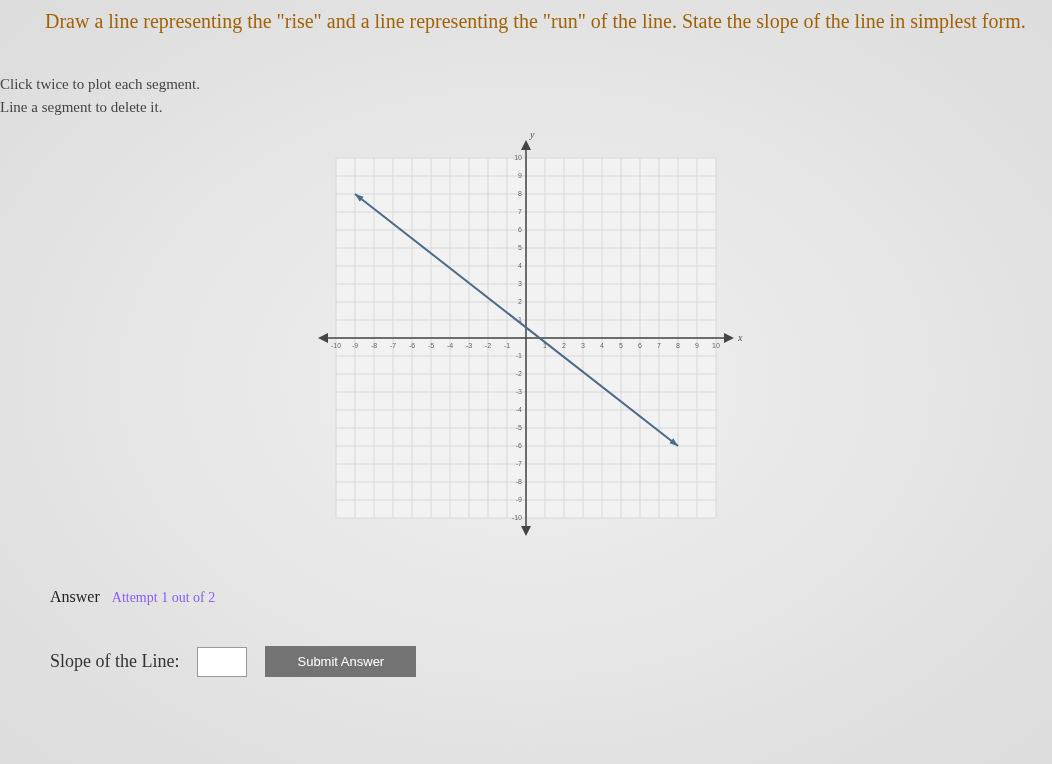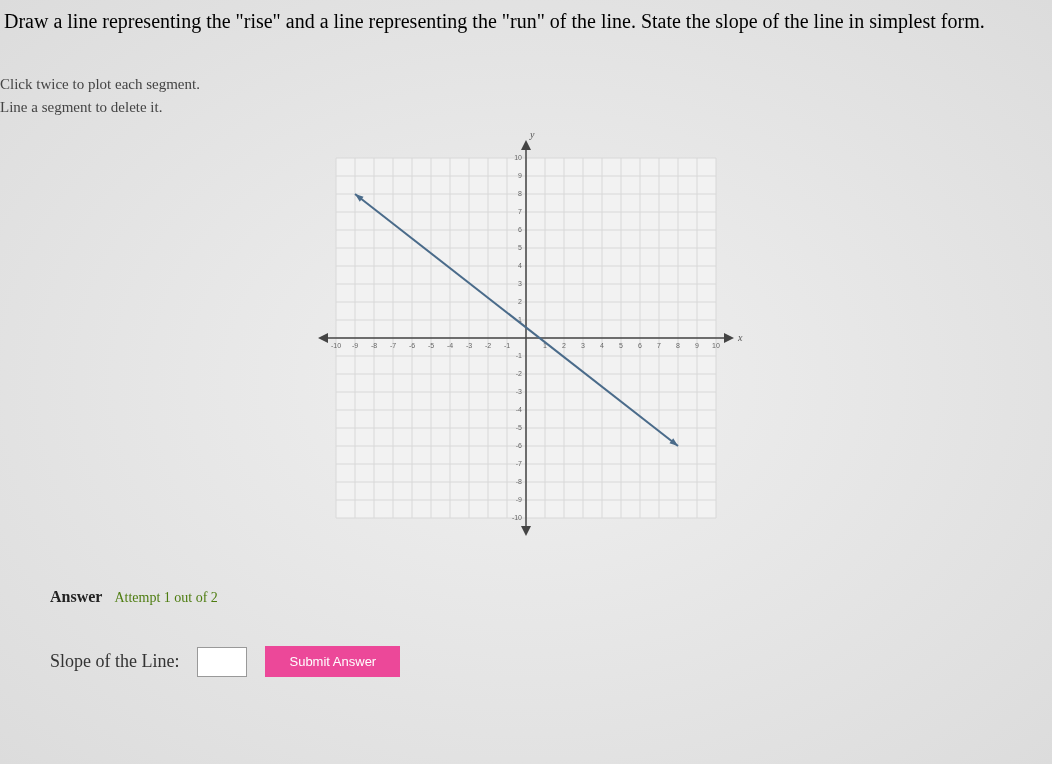--- a/index.html
+++ b/index.html
@@ -7,23 +7,24 @@
     font-family: Georgia, 'Times New Roman', serif;
     background: #e8e8e8;
     background: radial-gradient(ellipse at center, #f0f0f0 0%, #dcdcdc 100%);
     width: 1052px;
     height: 764px;
     overflow: hidden;
     position: relative;
   }
   .question {
     font-size: 20px;
-    color: #000000;
+    color: #a16207;
     padding: 10px 4px 0 4px;
     font-family: Georgia, serif;
+    margin-left: 41px;
   }
   .instructions {
     text-align: left;
     margin-top: 40px;
     font-size: 15px;
     color: #444;
     line-height: 1.5;
     font-family: Georgia, serif;
   }
   .graph-wrap {
@@ -36,24 +37,24 @@
   }
   .answer-section {
     margin-top: 40px;
     padding-left: 50px;
     font-family: Georgia, serif;
   }
   .answer-label {
     font-size: 16px;
     color: #222;
   }
-  .answer-label b { font-weight: bold; }
+  .answer-label b { font-weight: normal; }
   .attempt {
     font-size: 14px;
-    color: #4d7c0f;
+    color: #8b5cf6;
     margin-left: 8px;
   }
   .slope-row {
     margin-top: 40px;
     display: flex;
     align-items: center;
     gap: 18px;
   }
   .slope-label {
     font-size: 18px;
@@ -61,24 +62,24 @@
   }
   .slope-input {
     width: 50px;
     height: 30px;
     border: 1px solid #999;
     background: #fff;
     font-size: 16px;
     text-align: center;
   }
   .submit-btn {
-    background: #ec4899;
+    background: #737373;
     color: #fff;
     border: none;
-    padding: 8px 24px;
+    padding: 8px 32px;
     font-size: 13px;
     cursor: pointer;
     font-family: Arial, sans-serif;
   }
 </style>
 </head>
 <body>
 
 <div class="question">Draw a line representing the "rise" and a line representing the "run" of the line. State the slope of the line in simplest form.</div>
 

